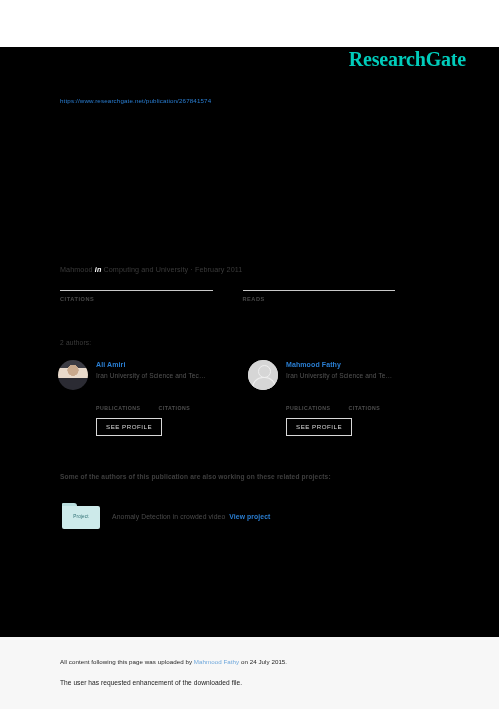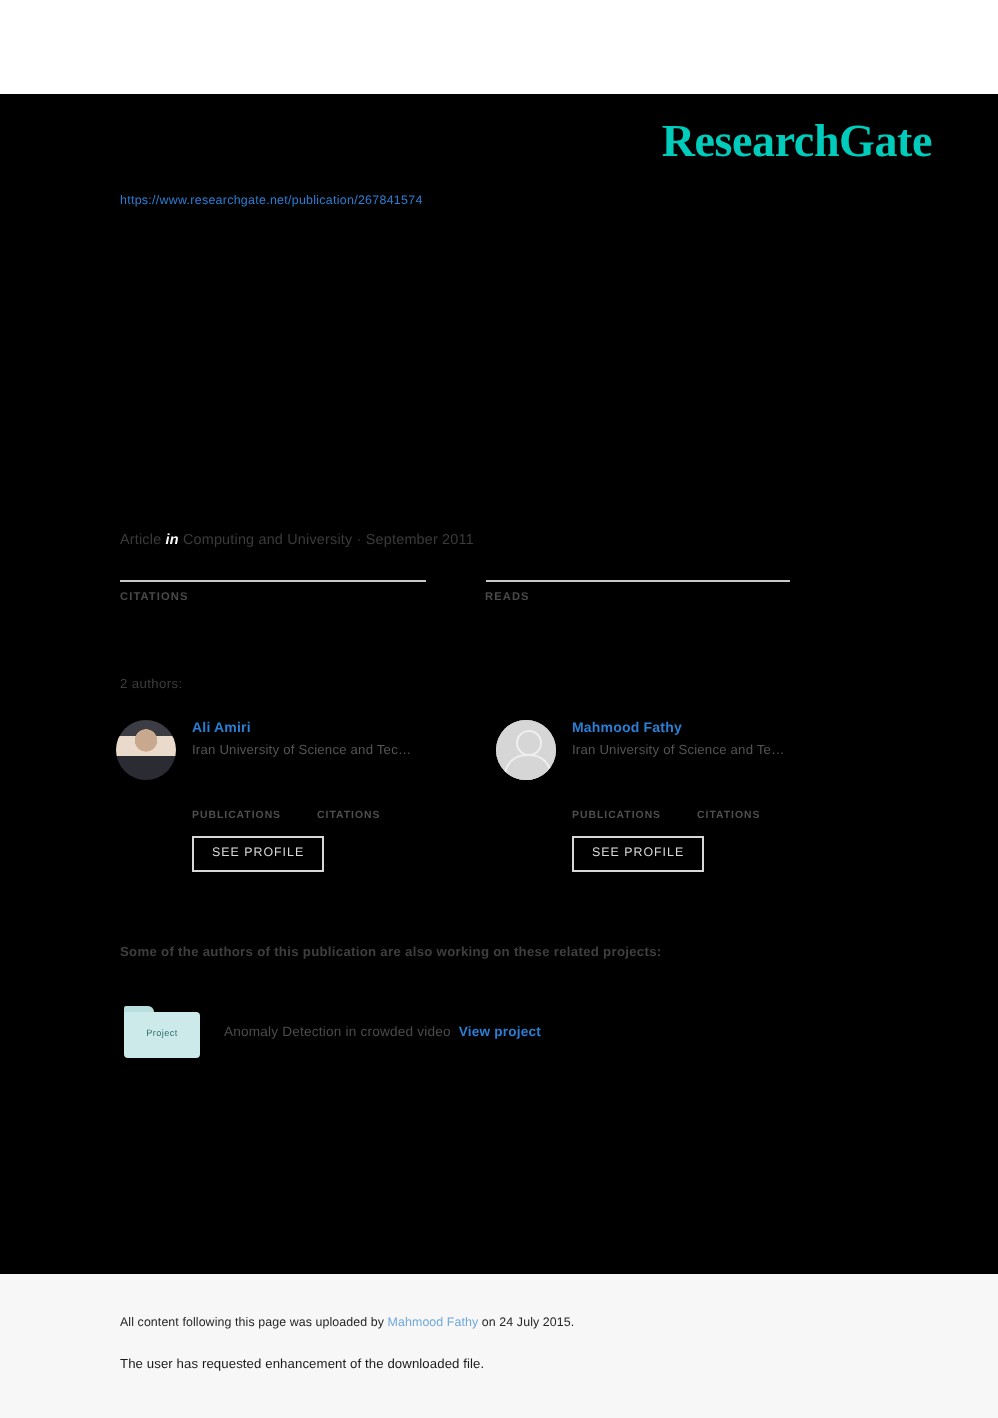--- a/index.html
+++ b/index.html
@@ -33,23 +33,23 @@
     position: absolute;
     left: 0; top: 637px;
     width: 499px; height: 72px;
     background: #f7f7f7;
   }
 
   
   .brand {
     position: absolute;
     right: 33px;
-    top: 59px;
+    top: 49px;
     font-family: "Liberation Serif", serif;
-    font-size: 23px;
+    font-size: 20px;
     font-weight: bold;
     letter-spacing: -0.2px;
     color: #00ccbb;
     line-height: 1;
     white-space: nowrap;
   }
 
   
   .url-link {
     position: absolute;
@@ -319,25 +319,25 @@
 <div class="page-footer-band"></div>
 
 <div class="brand">ResearchGate</div>
 
 <div class="url-link">https://www.researchgate.net/publication/267841574</div>
 
 <div class="hidden-title"></div>
 <div class="hidden-subtitle"></div>
 
 <div class="article-line">
-  <span>Article</span>
+  <span>Mahmood</span>
   <span class="in-word">in</span>
   <span>Computing and University</span>
   <span>·</span>
-  <span>September 2011</span>
+  <span>February 2011</span>
 </div>
 
 <div class="stats">
   <div class="stat-col">
     <div class="stat-number"></div>
     <div class="stat-rule"></div>
     <div class="stat-label">CITATIONS</div>
   </div>
   <div class="stat-col">
     <div class="stat-number"></div>

